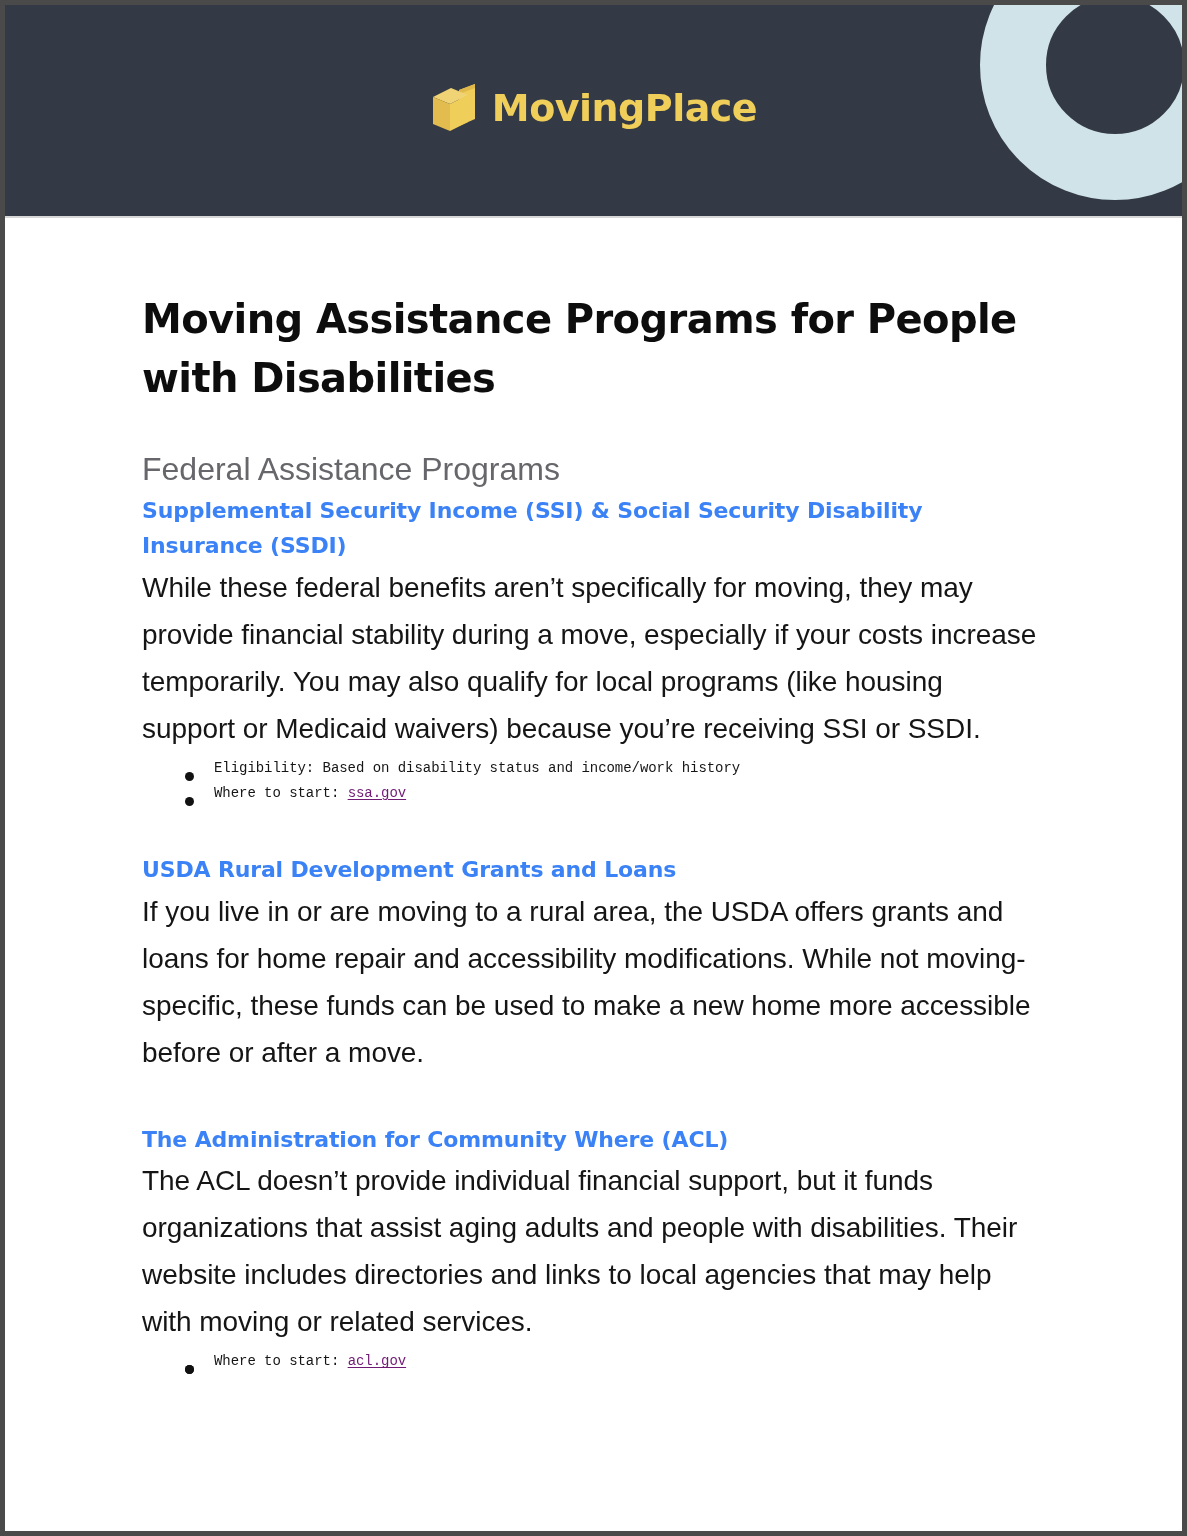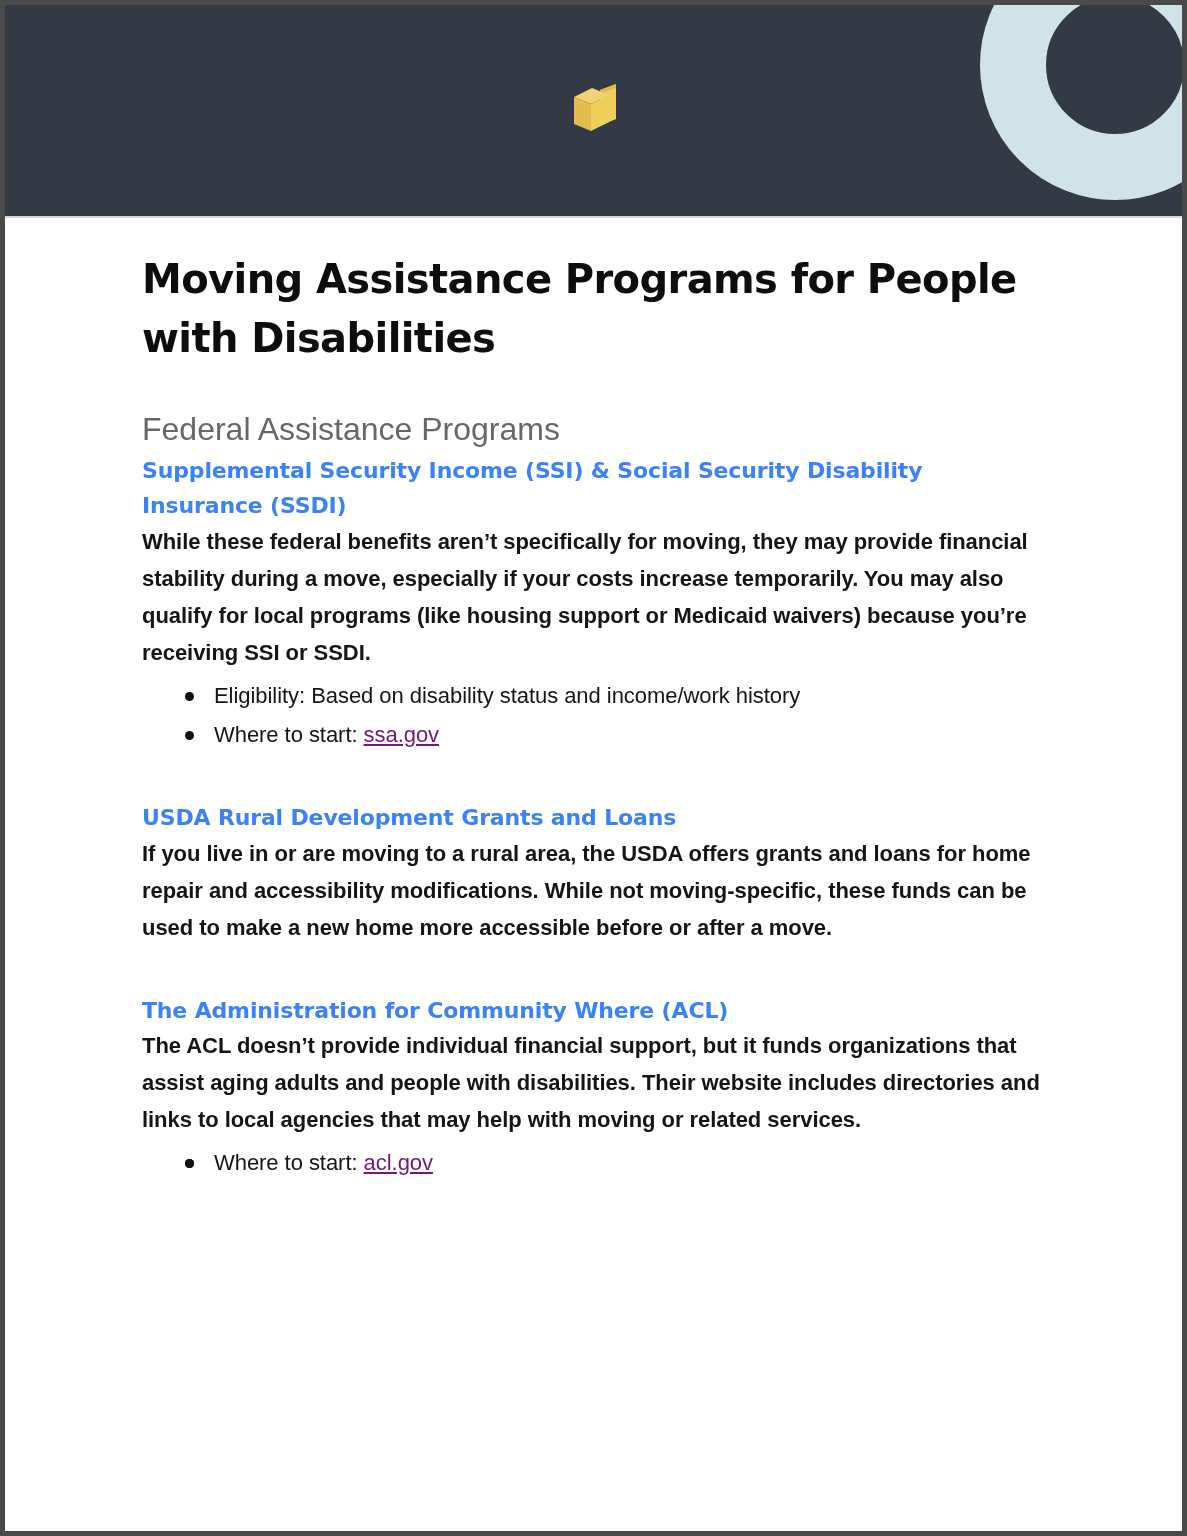--- a/index.html
+++ b/index.html
@@ -61,21 +61,21 @@
     font-family: "DejaVu Sans", sans-serif;
     font-size: 38px;
     font-weight: 700;
     letter-spacing: -0.5px;
     color: #f0ce5a;
     line-height: 1;
   }
 
   
   .doc {
-    padding: 32px 140px 0 137px;
+    padding: 72px 140px 0 137px;
   }
 
   .doc-title {
     font-family: "DejaVu Sans", sans-serif;
     font-size: 40px;
     font-weight: 700;
     line-height: 1.48;
     color: #0d0d0d;
     letter-spacing: -0.6px;
     max-width: 900px;
@@ -99,38 +99,38 @@
     font-family: "DejaVu Sans", sans-serif;
     font-size: 22px;
     font-weight: 700;
     color: #3b82f6;
     line-height: 1.62;
     letter-spacing: -0.15px;
   }
 
   .prog-body {
     font-family: "Liberation Sans", sans-serif;
-    font-size: 22px;
-    font-weight: 700;
+    font-size: 28px;
+    font-weight: 400;
     color: #151515;
     line-height: 1.68;
     letter-spacing: -0.05px;
   }
 
   .prog-list {
     list-style: none;
     margin: 4px 0 0 0;
     padding: 0;
   }
 
   .prog-list li {
     position: relative;
     padding-left: 72px;
-    font-family: Liberation Sans, sans-serif;
-    font-size: 22px;
+    font-family: Liberation Mono, monospace;
+    font-size: 14px;
     color: #151515;
     line-height: 1.78;
     letter-spacing: -0.05px;
   }
 
   .prog-list li .bullet {
     position: absolute;
     left: 43px;
     top: 16px;
     width: 9px;
@@ -165,20 +165,21 @@
 
         <polygon points="29,7 45,1 45,36 29,43" fill="#f0ce5a"></polygon>
         <polygon points="29,7 45,1 45,5 29,11" fill="#e0b94a"></polygon>
 
         <polygon points="3,14 21,5 38,12 20,21" fill="#efd374"></polygon>
 
         <polygon points="3,14 20,21 20,48 3,41" fill="#e2bc4e"></polygon>
 
         <polygon points="20,21 38,12 38,39 20,48" fill="#f0ce5a"></polygon>
       </svg>
+      <div class="brand-name">MovingPlace</div>
     </div>
   </div>
 
   <div class="doc">
 
     <h1 class="doc-title">Moving Assistance Programs for People with Disabilities</h1>
 
     <h2 class="section-heading">Federal Assistance Programs</h2>
 
     <div class="prog">

